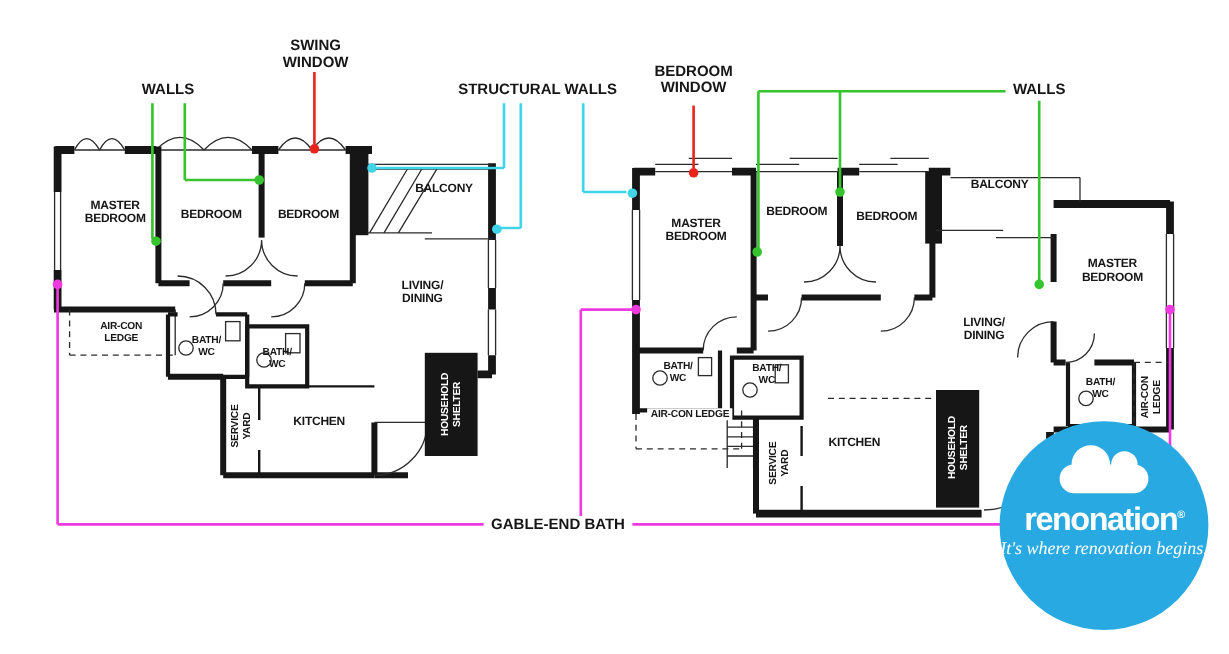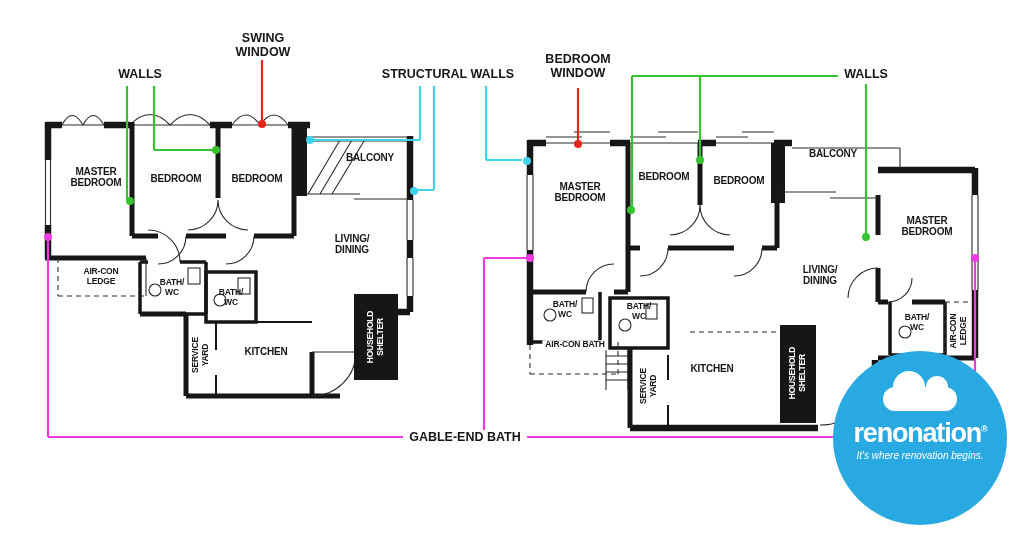--- a/index.html
+++ b/index.html
@@ -35,21 +35,21 @@
   
   .logo{position:absolute;left:833px;top:351px;width:174px;height:174px;border-radius:50%;
         background:var(--logoblue);display:flex;flex-direction:column;align-items:center;}
   .cloud{margin-top:36px;position:relative;width:74px;height:24px;background:#fff;border-radius:14px;}
   .cloud::before{content:"";position:absolute;left:10px;top:-16px;width:32px;height:32px;
         background:#fff;border-radius:50%;}
   .cloud::after{content:"";position:absolute;right:9px;top:-11px;width:22px;height:22px;
         background:#fff;border-radius:50%;}
   .brand{margin-top:7px;color:#fff;font-weight:bold;font-size:27px;letter-spacing:-1.2px;}
   .brand sup{font-size:9px;font-weight:bold;vertical-align:super;}
-  .tagline{margin-top:1px;color:#fff;font-family:Liberation Sans, sans-serif;font-style:italic;font-size:10px;}
+  .tagline{margin-top:1px;color:#fff;font-family:Liberation Serif, serif;font-style:italic;font-size:15px;}
 </style>
 </head>
 <body>
 
 <div class="stage">
 
 <svg width="1024" height="545" viewBox="0 0 1024 545">
 
   <g>
 
@@ -272,21 +272,21 @@
     </div>
 <div class="lbl sm" style="left:565px;top:310px">
       <span>BATH/</span>
       <span>WC</span>
     </div>
 <div class="lbl sm" style="left:639px;top:312px">
       <span>BATH/</span>
       <span>WC</span>
     </div>
 <div class="lbl sm bg" style="left:575px;top:345px">
-      <span>AIR-CON BATH</span>
+      <span>AIR-CON LEDGE</span>
     </div>
 <div class="lbl sm vert" style="left:649px;top:386px">
       <span>SERVICE</span>
       <span>YARD</span>
     </div>
 <div class="lbl" style="left:712px;top:369px">
       <span>KITCHEN</span>
     </div>
 <div class="lbl sm vert white" style="left:798px;top:373px">
       <span>HOUSEHOLD</span>

